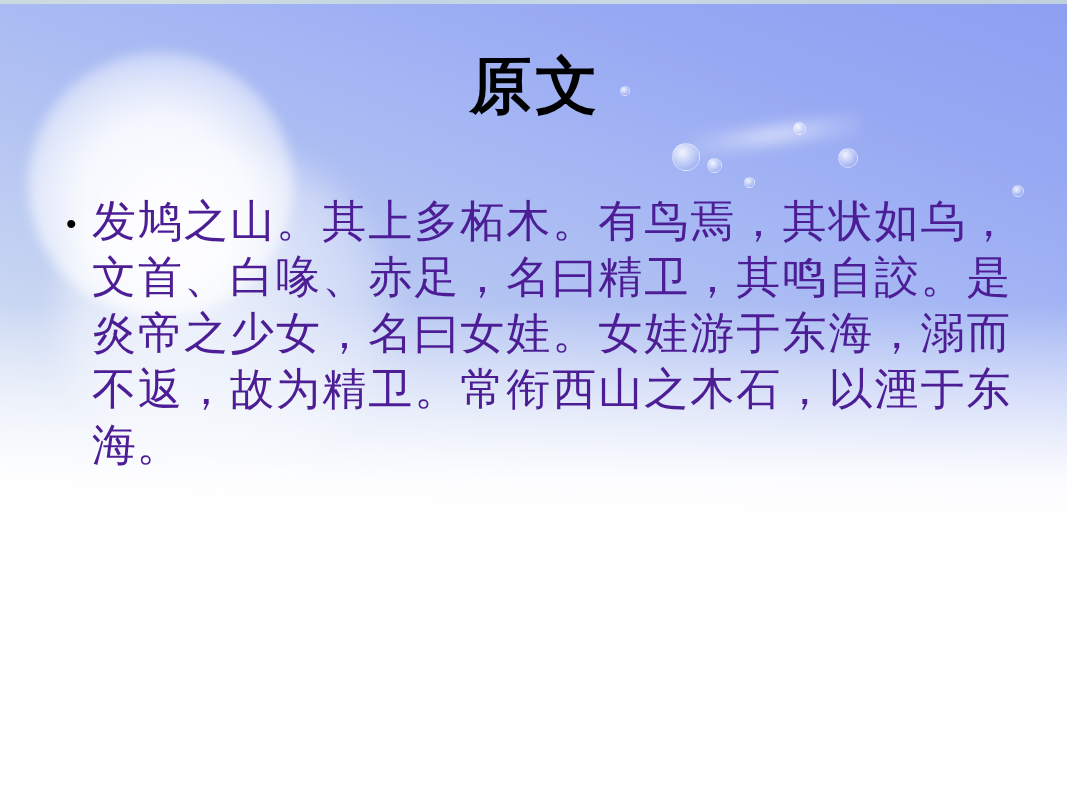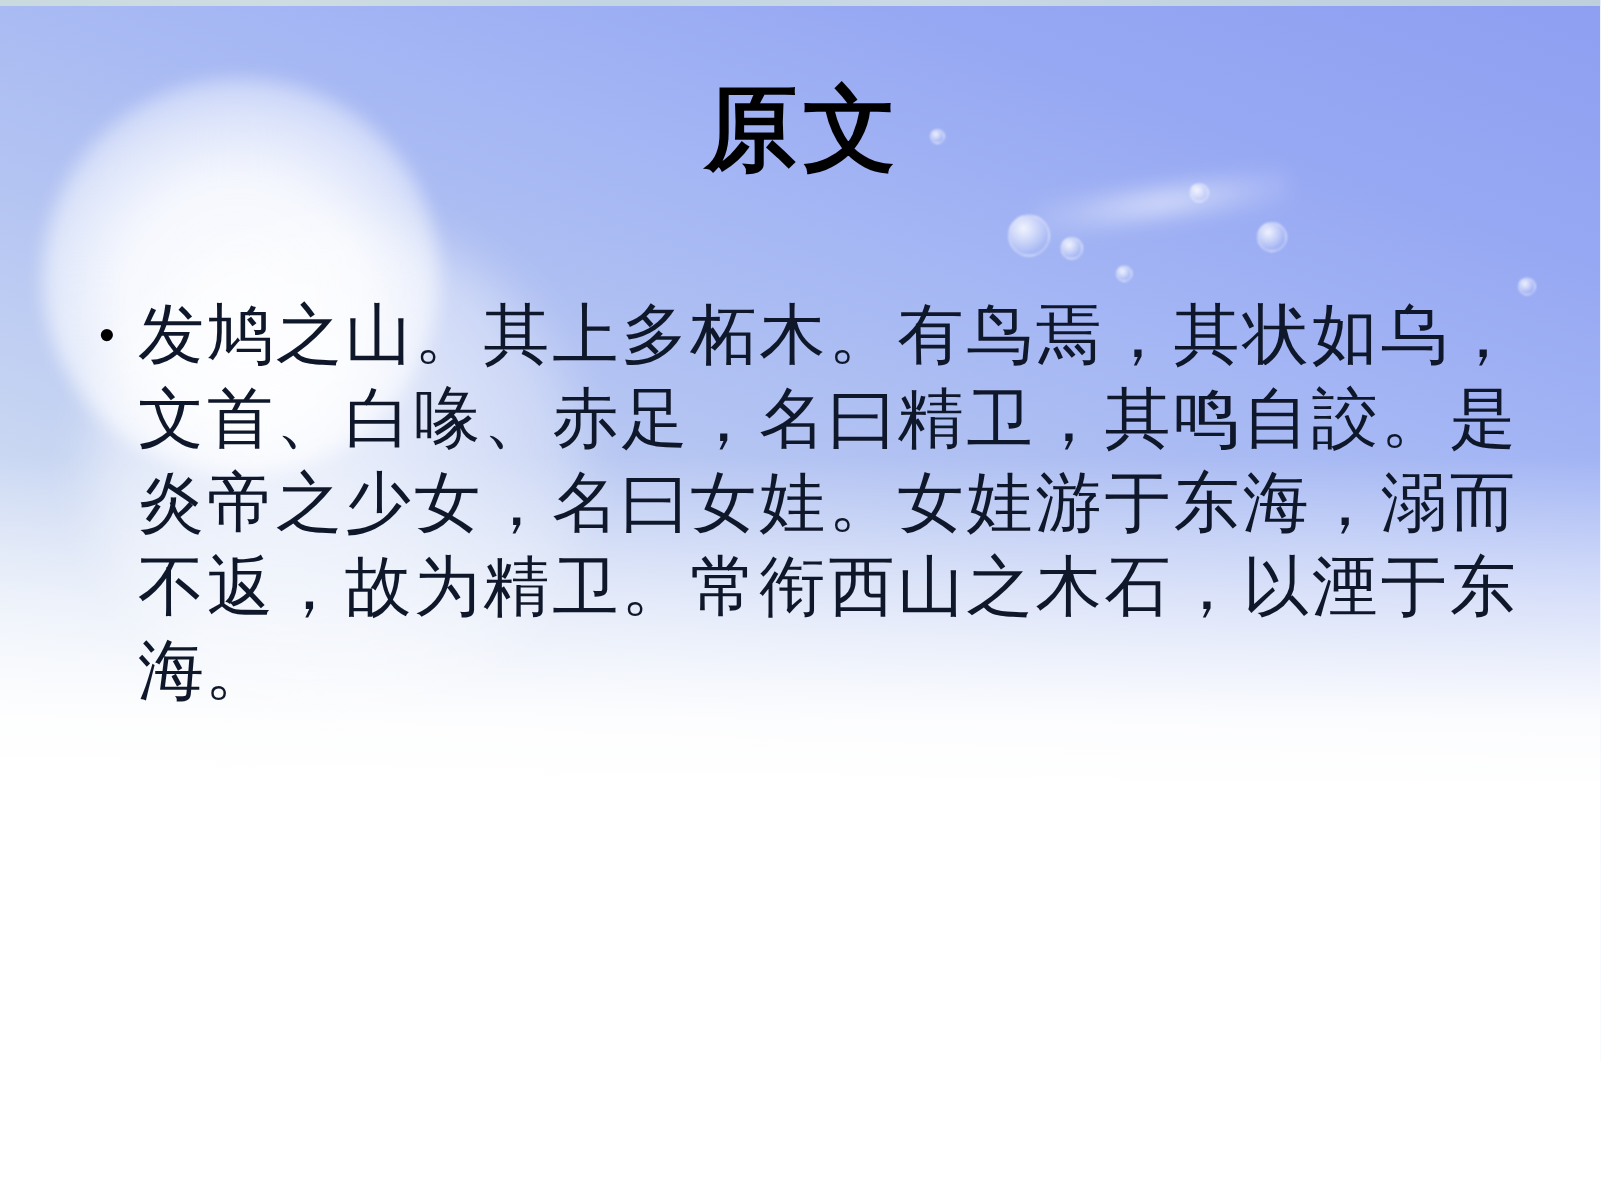--- a/index.html
+++ b/index.html
@@ -146,24 +146,24 @@
     width: 36px;
     font-size: 30px;
     line-height: 56px;
     color: #000000;
     text-align: left;
     padding-left: 10px;
     box-sizing: border-box;
   }
   .body-text {
     flex: 1 1 auto;
-    font-family: Liberation Sans, sans-serif;
+    font-family: Liberation Mono, monospace;
     font-size: 44px;
     line-height: 56px;
-    color: #0f172a;
+    color: #4c1d95;
     text-align: justify;
     text-justify: inter-character;
     letter-spacing: 0.5px;
     word-break: break-all;
   }
 </style>
 </head>
 <body>
 
 <div class="slide">

